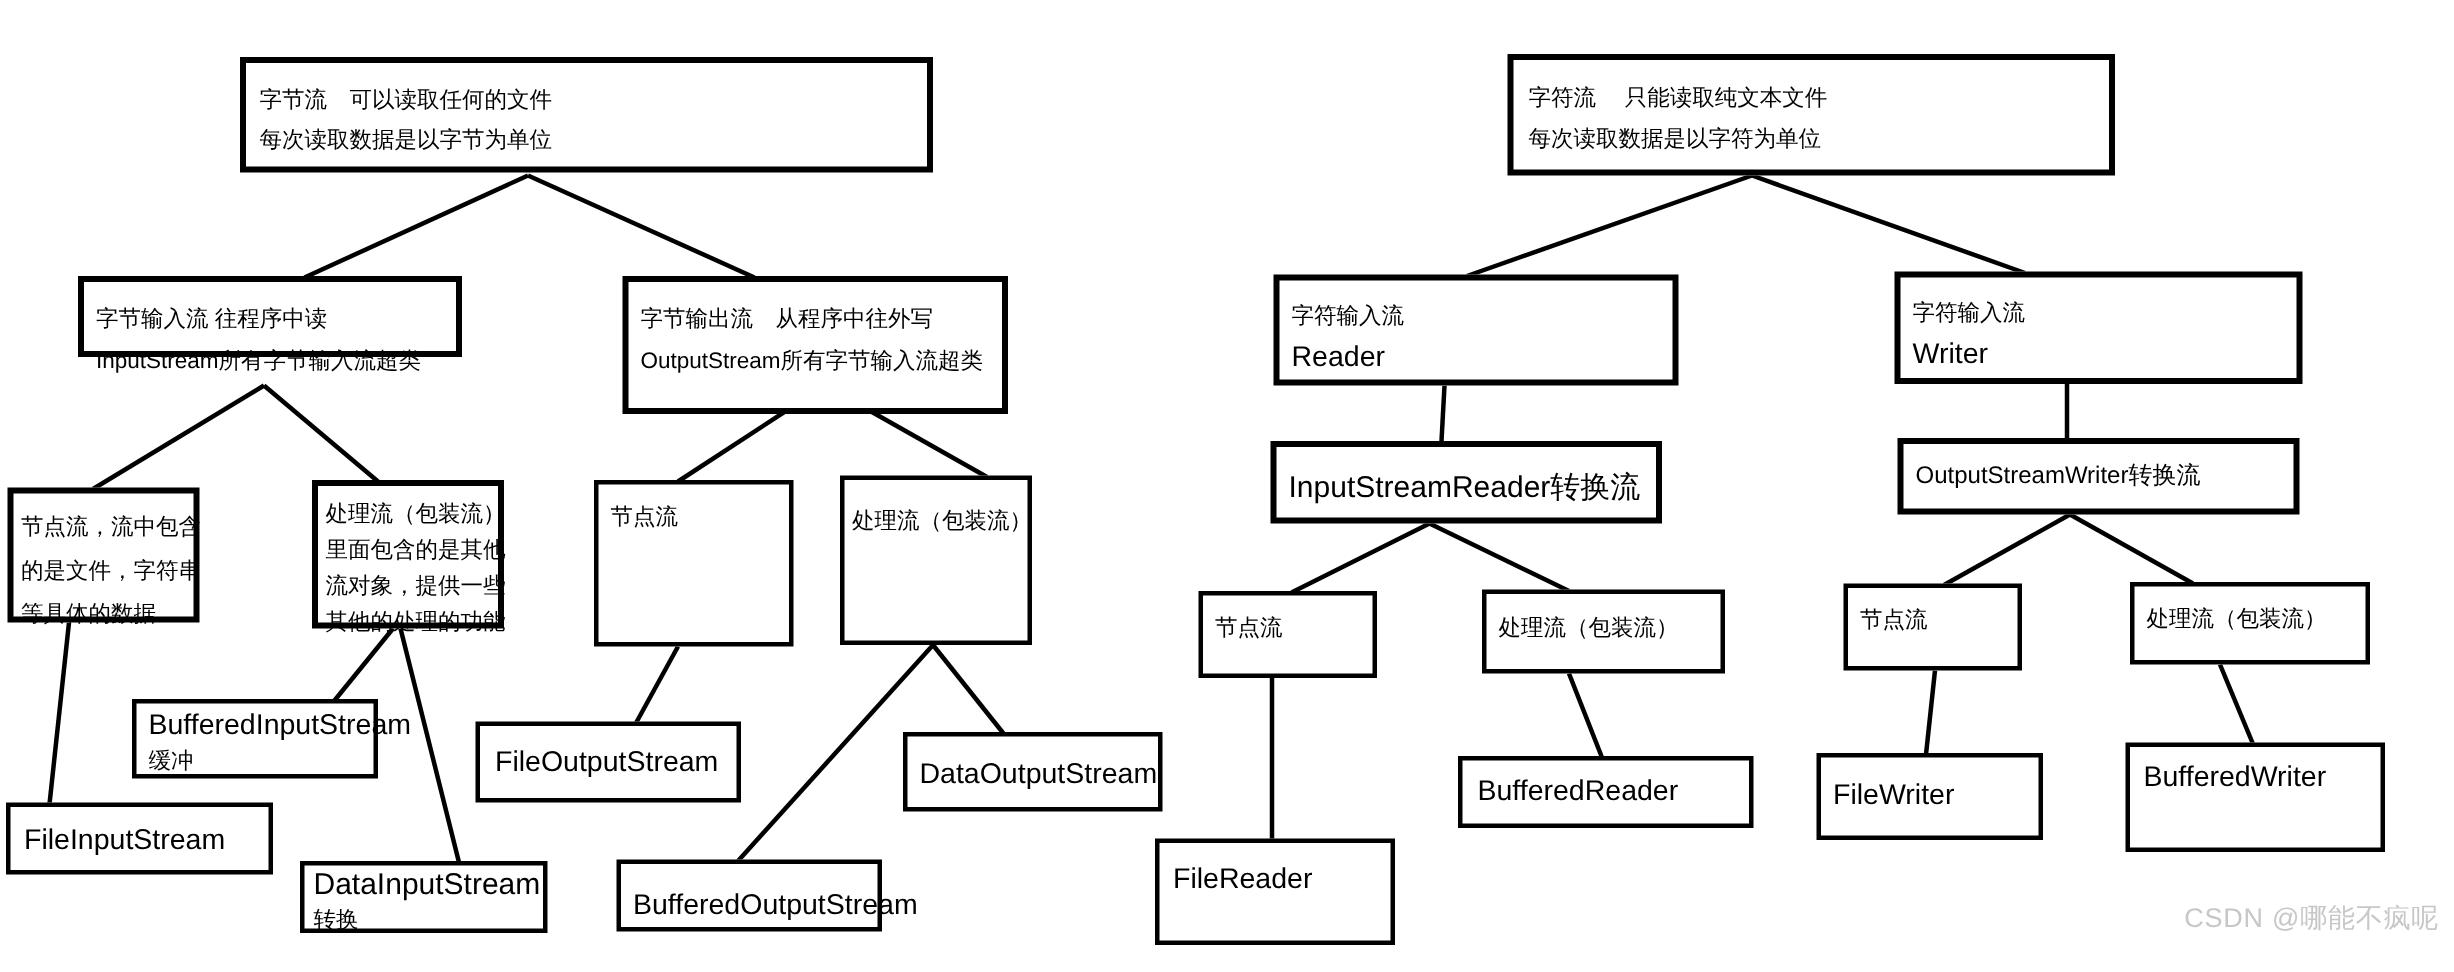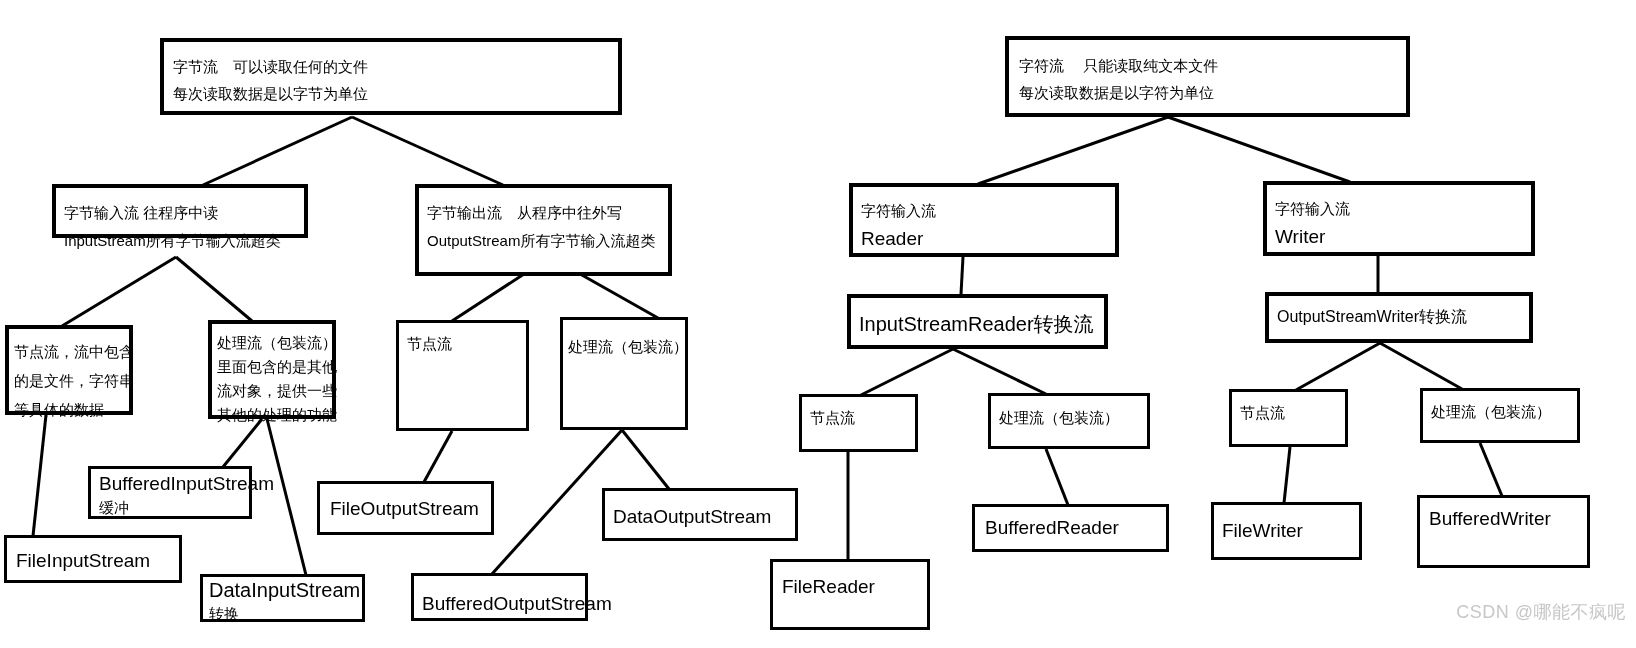--- a/index.html
+++ b/index.html
@@ -103,21 +103,21 @@
 
   <div class="box" style="left:200px;top:574px;width:165px;height:48px;padding:2px 4px 0 6px;line-height:23px">
     <span class="ln" style="font-size:20px">DataInputStream</span>
     <span class="ln">转换</span>
   </div>
 
   <div class="box" style="left:317px;top:481px;width:177px;height:54px;padding:14px 6px 0 10px">
     <span class="ln en">FileOutputStream</span>
   </div>
 
-  <div class="box" style="left:602px;top:488px;width:196px;height:53px;padding:15px 6px 0 8px">
+  <div class="box" style="left:602px;top:488px;width:173px;height:53px;padding:15px 6px 0 8px">
     <span class="ln en">DataOutputStream</span>
   </div>
 
   <div class="box" style="left:411px;top:573px;width:177px;height:48px;padding:17px 4px 0 8px">
     <span class="ln en">BufferedOutputStream</span>
   </div>
 
   <div class="box b4" style="left:1005px;top:36px;width:405px;height:81px;padding:12px 8px 0 10px;line-height:27px">
     <span class="ln">字符流　 只能读取纯文本文件</span>
     <span class="ln">每次读取数据是以字符为单位</span>

